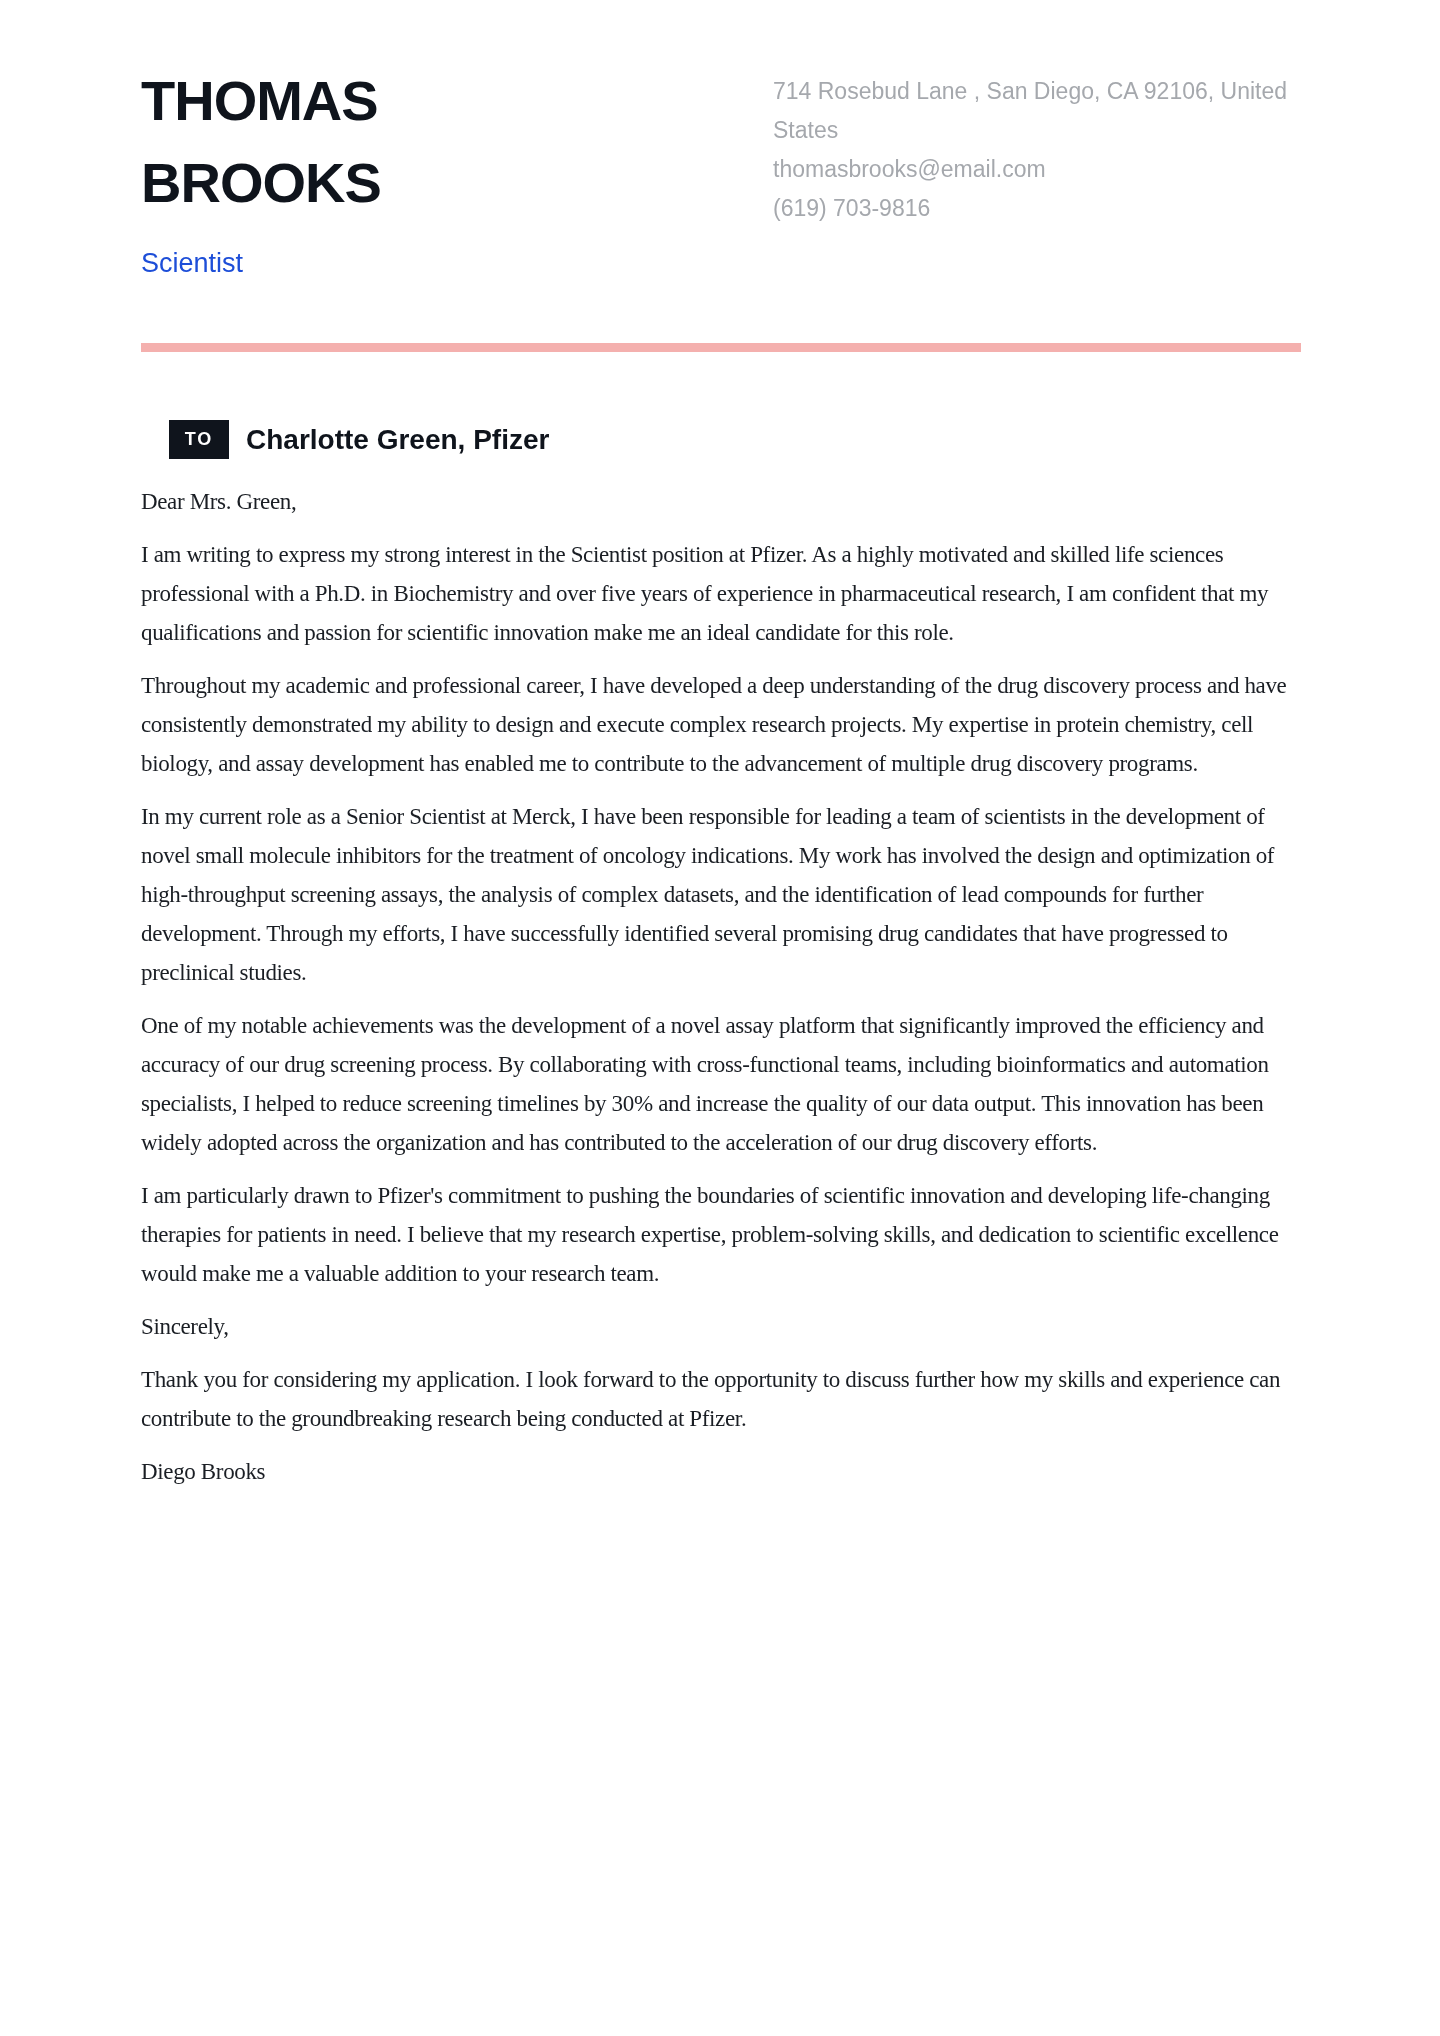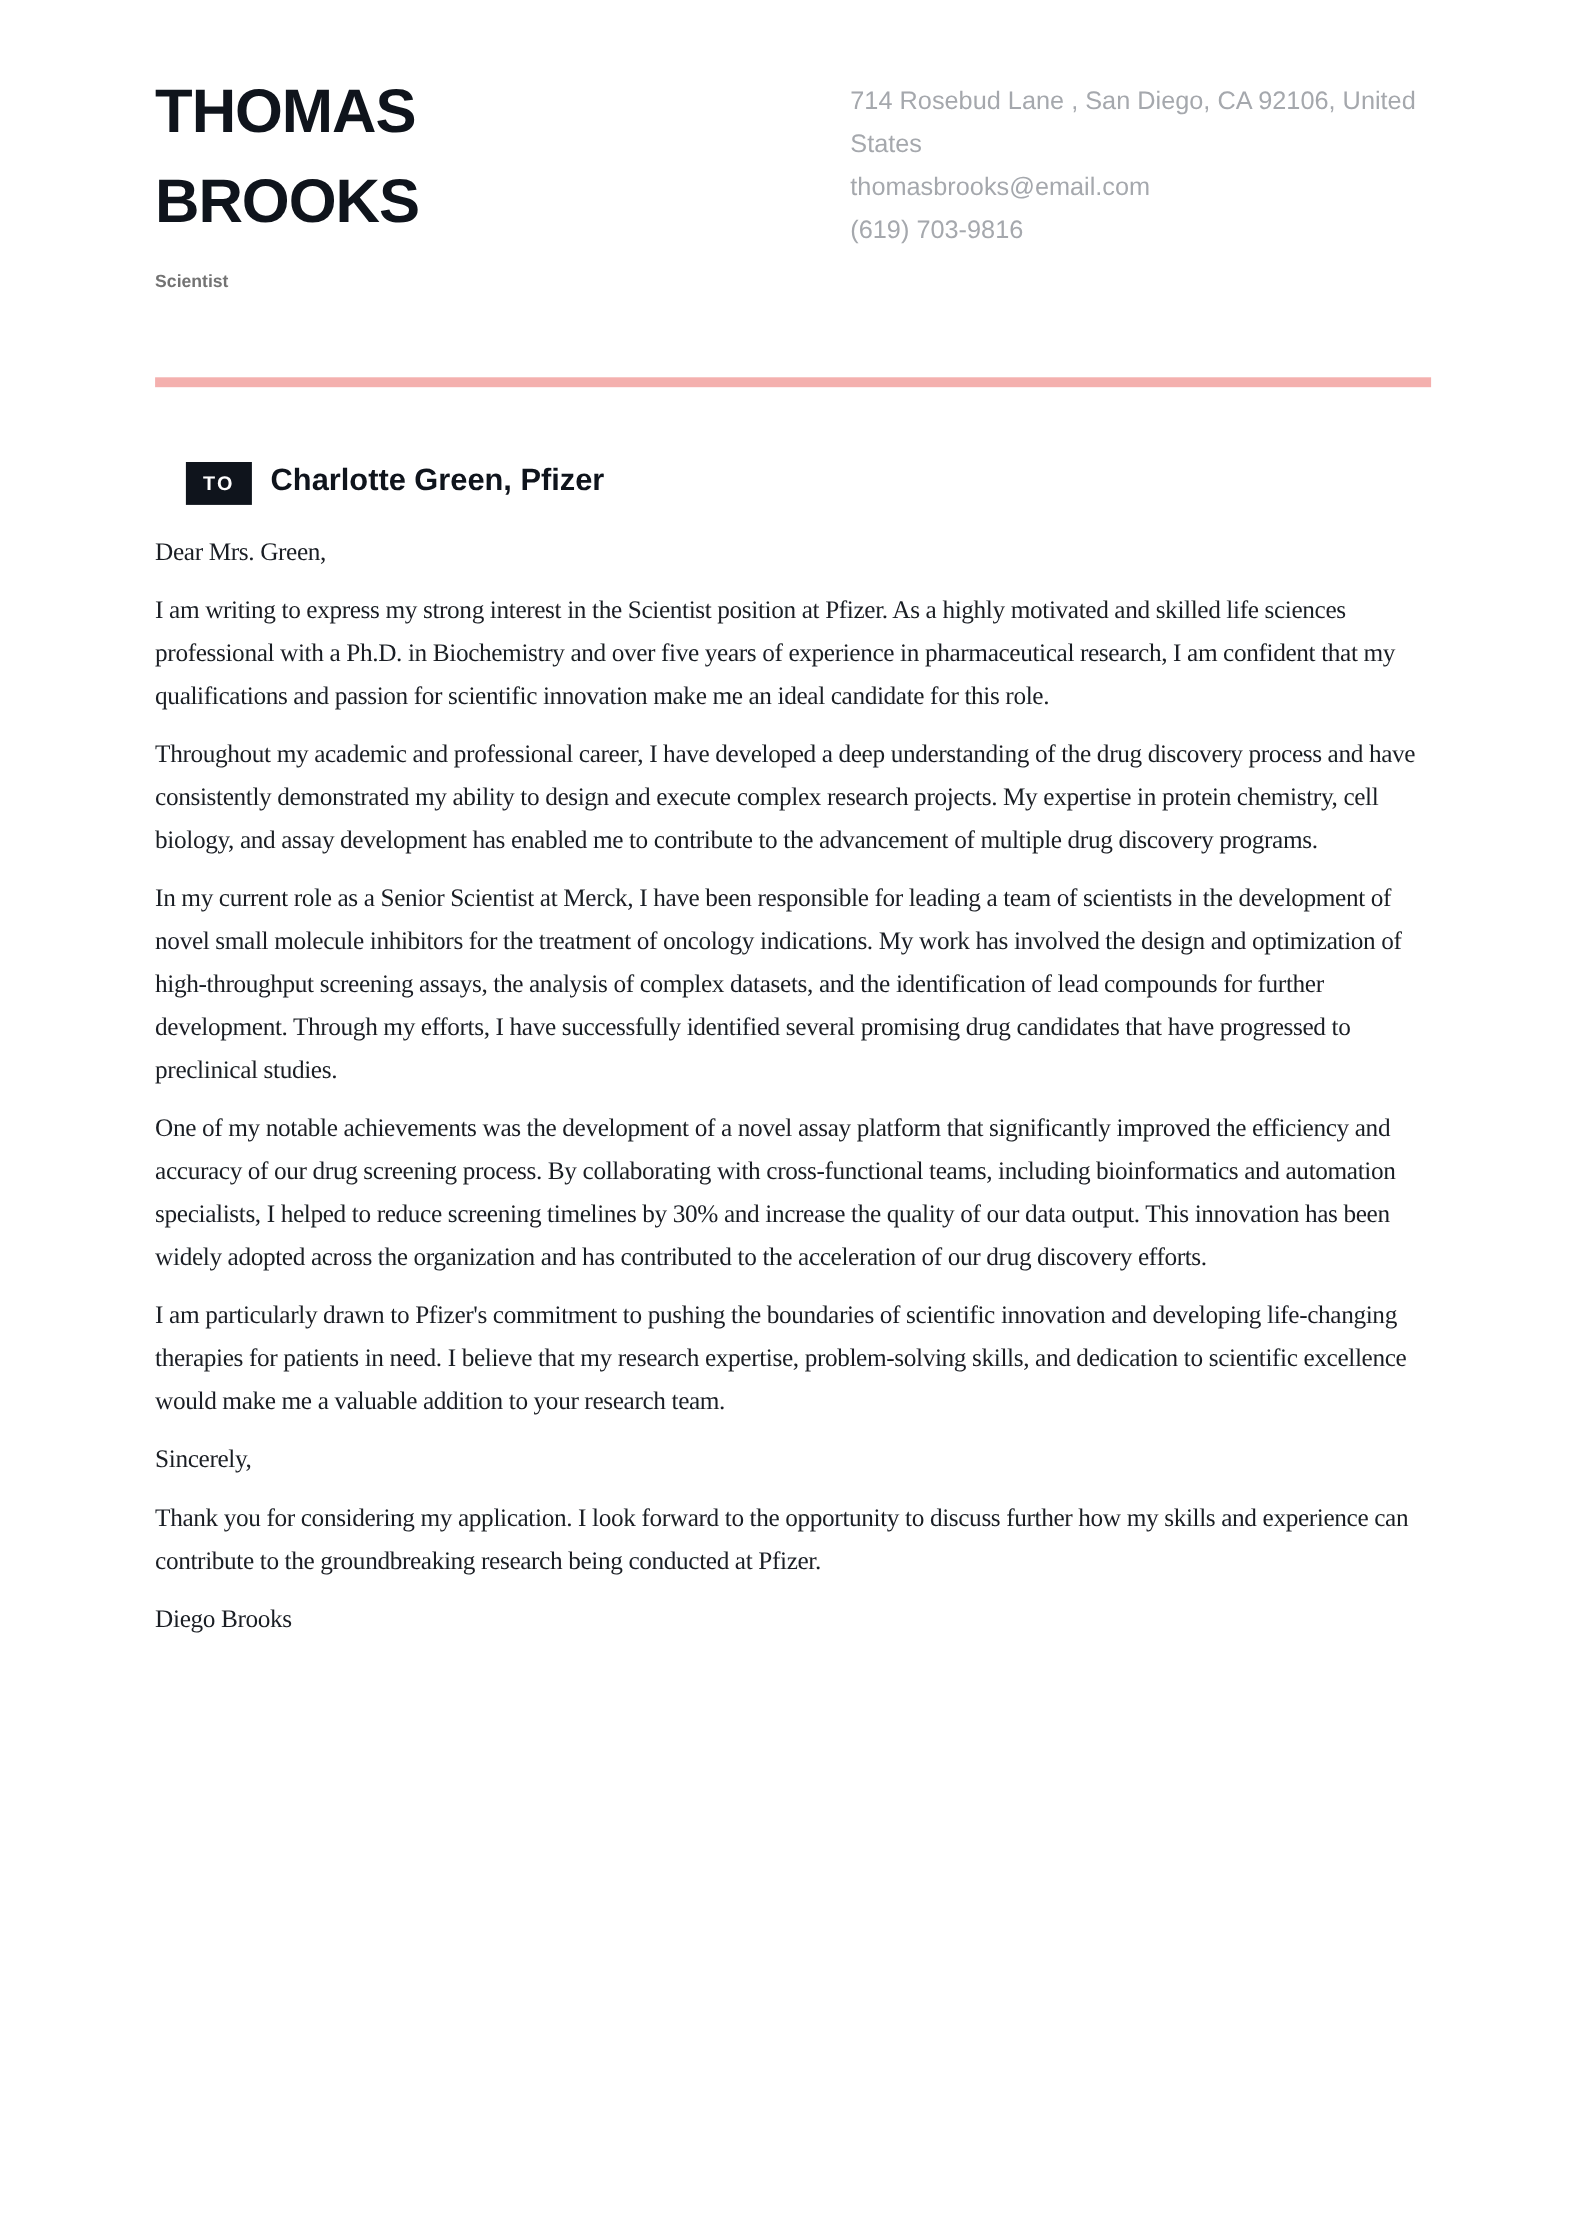--- a/index.html
+++ b/index.html
@@ -32,23 +32,23 @@
       font-weight: 700;
       line-height: 82px;
       letter-spacing: -1px;
       color: #0f141c;
     }
     .name span { display: block; }
     .job-title {
       position: absolute;
       left: 0;
       top: 248px;
-      font-size: 16px;
-      font-weight: 700;
-      color: #737373;
+      font-size: 27px;
+      font-weight: 400;
+      color: #1d4ed8;
     }
     .contact {
       position: absolute;
       left: 632px;
       top: 72px;
       width: 540px;
       font-size: 23px;
       line-height: 39px;
       color: #a5a8ad;
     }
@@ -59,20 +59,21 @@
       top: 343px;
       width: 1160px;
       height: 9px;
       background: #f4b0ae;
     }
     .recipient {
       position: absolute;
       left: 0;
       top: 420px;
       display: flex;
+      align-items: center;
       padding-left: 28px;
     }
     .to-badge {
       width: 60px;
       height: 39px;
       background: #0f141c;
       color: #ffffff;
       font-size: 18px;
       font-weight: 700;
       letter-spacing: 2px;

